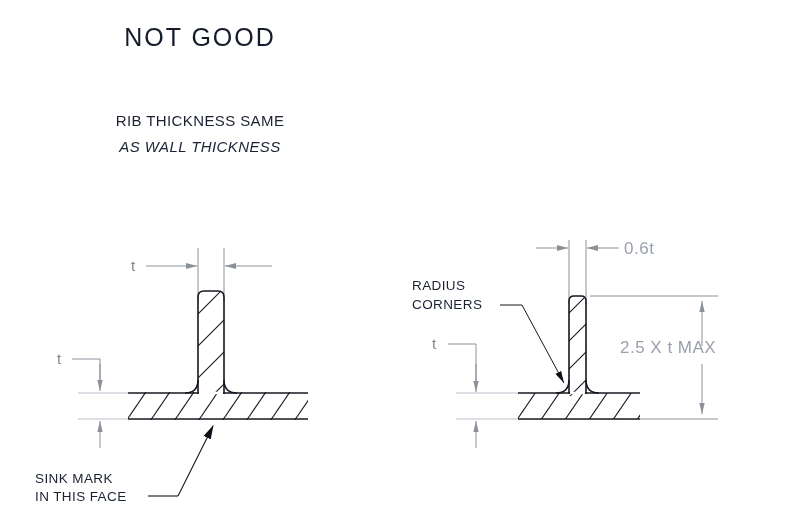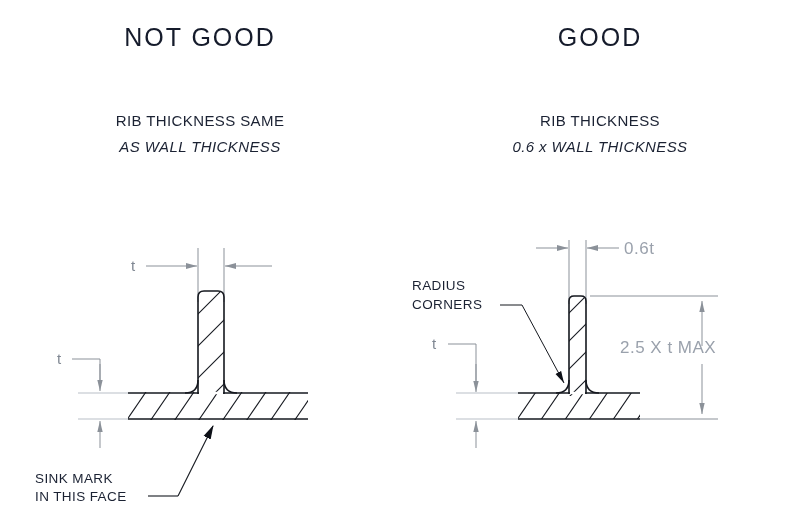--- a/index.html
+++ b/index.html
@@ -186,26 +186,21 @@
           <line x1="178" y1="484" x2="213" y2="414" stroke="#15181f" stroke-width="1.1" marker-end="url(#arrSolid)"></line>
           <text class="calloutText" x="35" y="471">SINK MARK</text>
           <text class="calloutText" x="35" y="489">IN THIS FACE</text>
         </g>
       </svg>
     </div>
   </div>
 
   <div class="panel panel-right">
 
-    <div class="title title-right">GOOD</div>
-
-    <div class="subtitle sub-right">
-      <span class="l1">RIB THICKNESS</span>
-      <span class="l2">0.6 x WALL THICKNESS</span>
-    </div>
+
 
     <div class="drawing">
       <svg width="400" height="524" viewBox="0 0 400 524" xmlns="http://www.w3.org/2000/svg">
         <defs>
           <marker id="arrR2" markerWidth="11" markerHeight="7" refX="11" refY="3.5" orient="auto">
             <path d="M0,0.6 L11,3.5 L0,6.4 Z" fill="#8b9199"></path>
           </marker>
           <marker id="arrL2" markerWidth="11" markerHeight="7" refX="11" refY="3.5" orient="auto">
             <path d="M0,0.6 L11,3.5 L0,6.4 Z" fill="#8b9199"></path>
           </marker>

